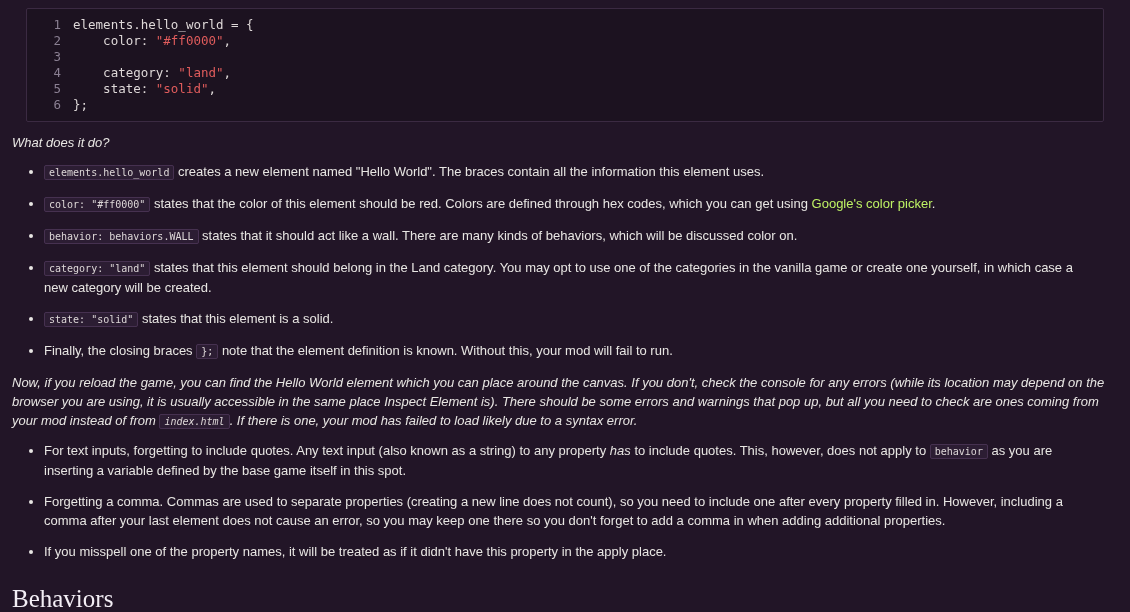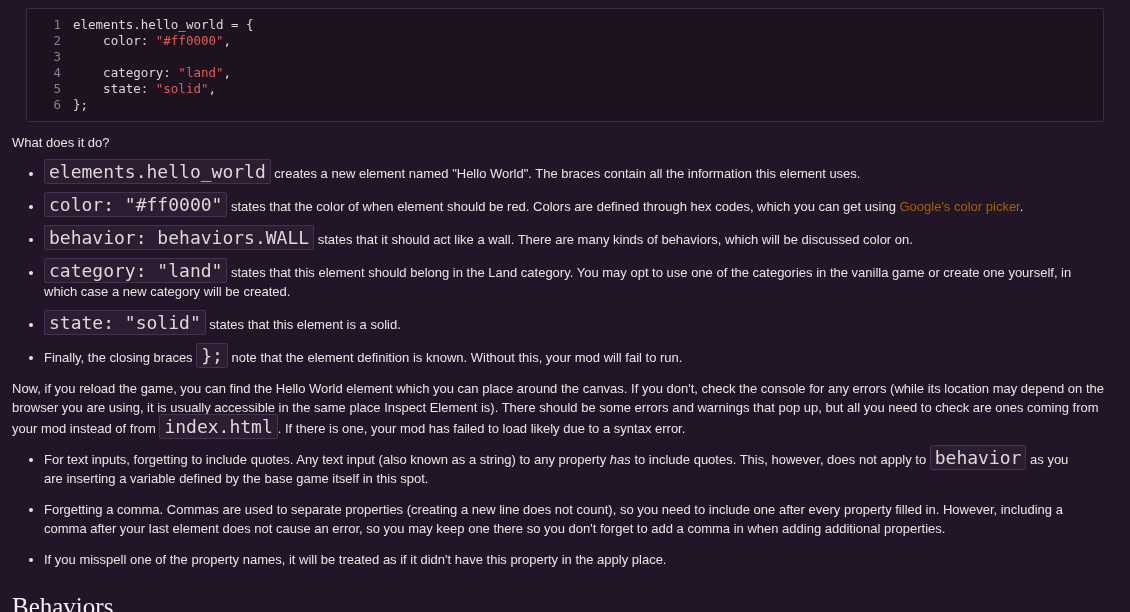--- a/index.html
+++ b/index.html
@@ -43,43 +43,44 @@
   .ctext { white-space: pre; }
   .str { color: #e05c5c; }
   .content {
     padding: 0 6px;
   }
   p.para {
     margin: 11px 6px 10px 6px;
     line-height: 19px;
     font-size: 13px;
     color: #e8e6e3;
+    font-style: italic;
   }
   ul.bullets {
     margin: 6px 0 10px 0;
     padding-left: 38px;
   }
   ul.bullets li {
     margin: 0 0 12px 0;
     line-height: 19px;
     font-size: 13px;
     padding-right: 40px;
   }
   code.inline {
     font-family: "DejaVu Sans Mono", monospace;
-    font-size: 18px;
+    font-size: 10px;
     background: #2c1d33;
     border: 1px solid #463150;
     border-radius: 2px;
     padding: 1px 4px;
     color: #ded8d8;
     white-space: nowrap;
   }
   a.link {
-    color: #a16207;
+    color: #bef264;
     text-decoration: none;
   }
   h2.section {
     font-family: "Liberation Serif", serif;
     font-size: 25px;
     font-weight: normal;
     color: #f3eef5;
     margin: 24px 6px 0 6px;
     padding-bottom: 5px;
     border-bottom: 1px solid #4a3653;
@@ -99,21 +100,21 @@
       <div class="code-line"><span class="ln">5</span><span class="ctext"><span>    state: </span><span class="str">"solid"</span><span>,</span></span></div>
       <div class="code-line"><span class="ln">6</span><span class="ctext"><span>};</span></span></div>
     </div>
 
   <div class="content">
 
     <p class="para">What does it do?</p>
 
     <ul class="bullets" id="explain-list">
         <li><code class="inline">elements.hello_world</code><span> creates a new element named "Hello World". The braces contain all the information this element uses.</span></li>
-        <li><code class="inline">color: "#ff0000"</code><span> states that the color of when element should be red. Colors are defined through hex codes, which you can get using </span><a class="link" href="#">Google's color picker</a><span>.</span></li>
+        <li><code class="inline">color: "#ff0000"</code><span> states that the color of this element should be red. Colors are defined through hex codes, which you can get using </span><a class="link" href="#">Google's color picker</a><span>.</span></li>
         <li><code class="inline">behavior: behaviors.WALL</code><span> states that it should act like a wall. There are many kinds of behaviors, which will be discussed color on.</span></li>
         <li><code class="inline">category: "land"</code><span> states that this element should belong in the Land category. You may opt to use one of the categories in the vanilla game or create one yourself, in which case a new category will be created.</span></li>
         <li><code class="inline">state: "solid"</code><span> states that this element is a solid.</span></li>
         <li><span>Finally, the closing braces </span><code class="inline">};</code><span> note that the element definition is known. Without this, your mod will fail to run.</span></li>
       </ul>
 
     <p class="para" id="reload-paragraph"><span>Now, if you reload the game, you can find the Hello World element which you can place around the canvas. If you don't, check the console for any errors (while its location may depend on the browser you are using, it is usually accessible in the same place Inspect Element is). There should be some errors and warnings that pop up, but all you need to check are ones coming from your mod instead of from </span><code class="inline">index.html</code><span>. If there is one, your mod has failed to load likely due to a syntax error.</span></p>
 
 
     <ul class="bullets" id="errors-list">

